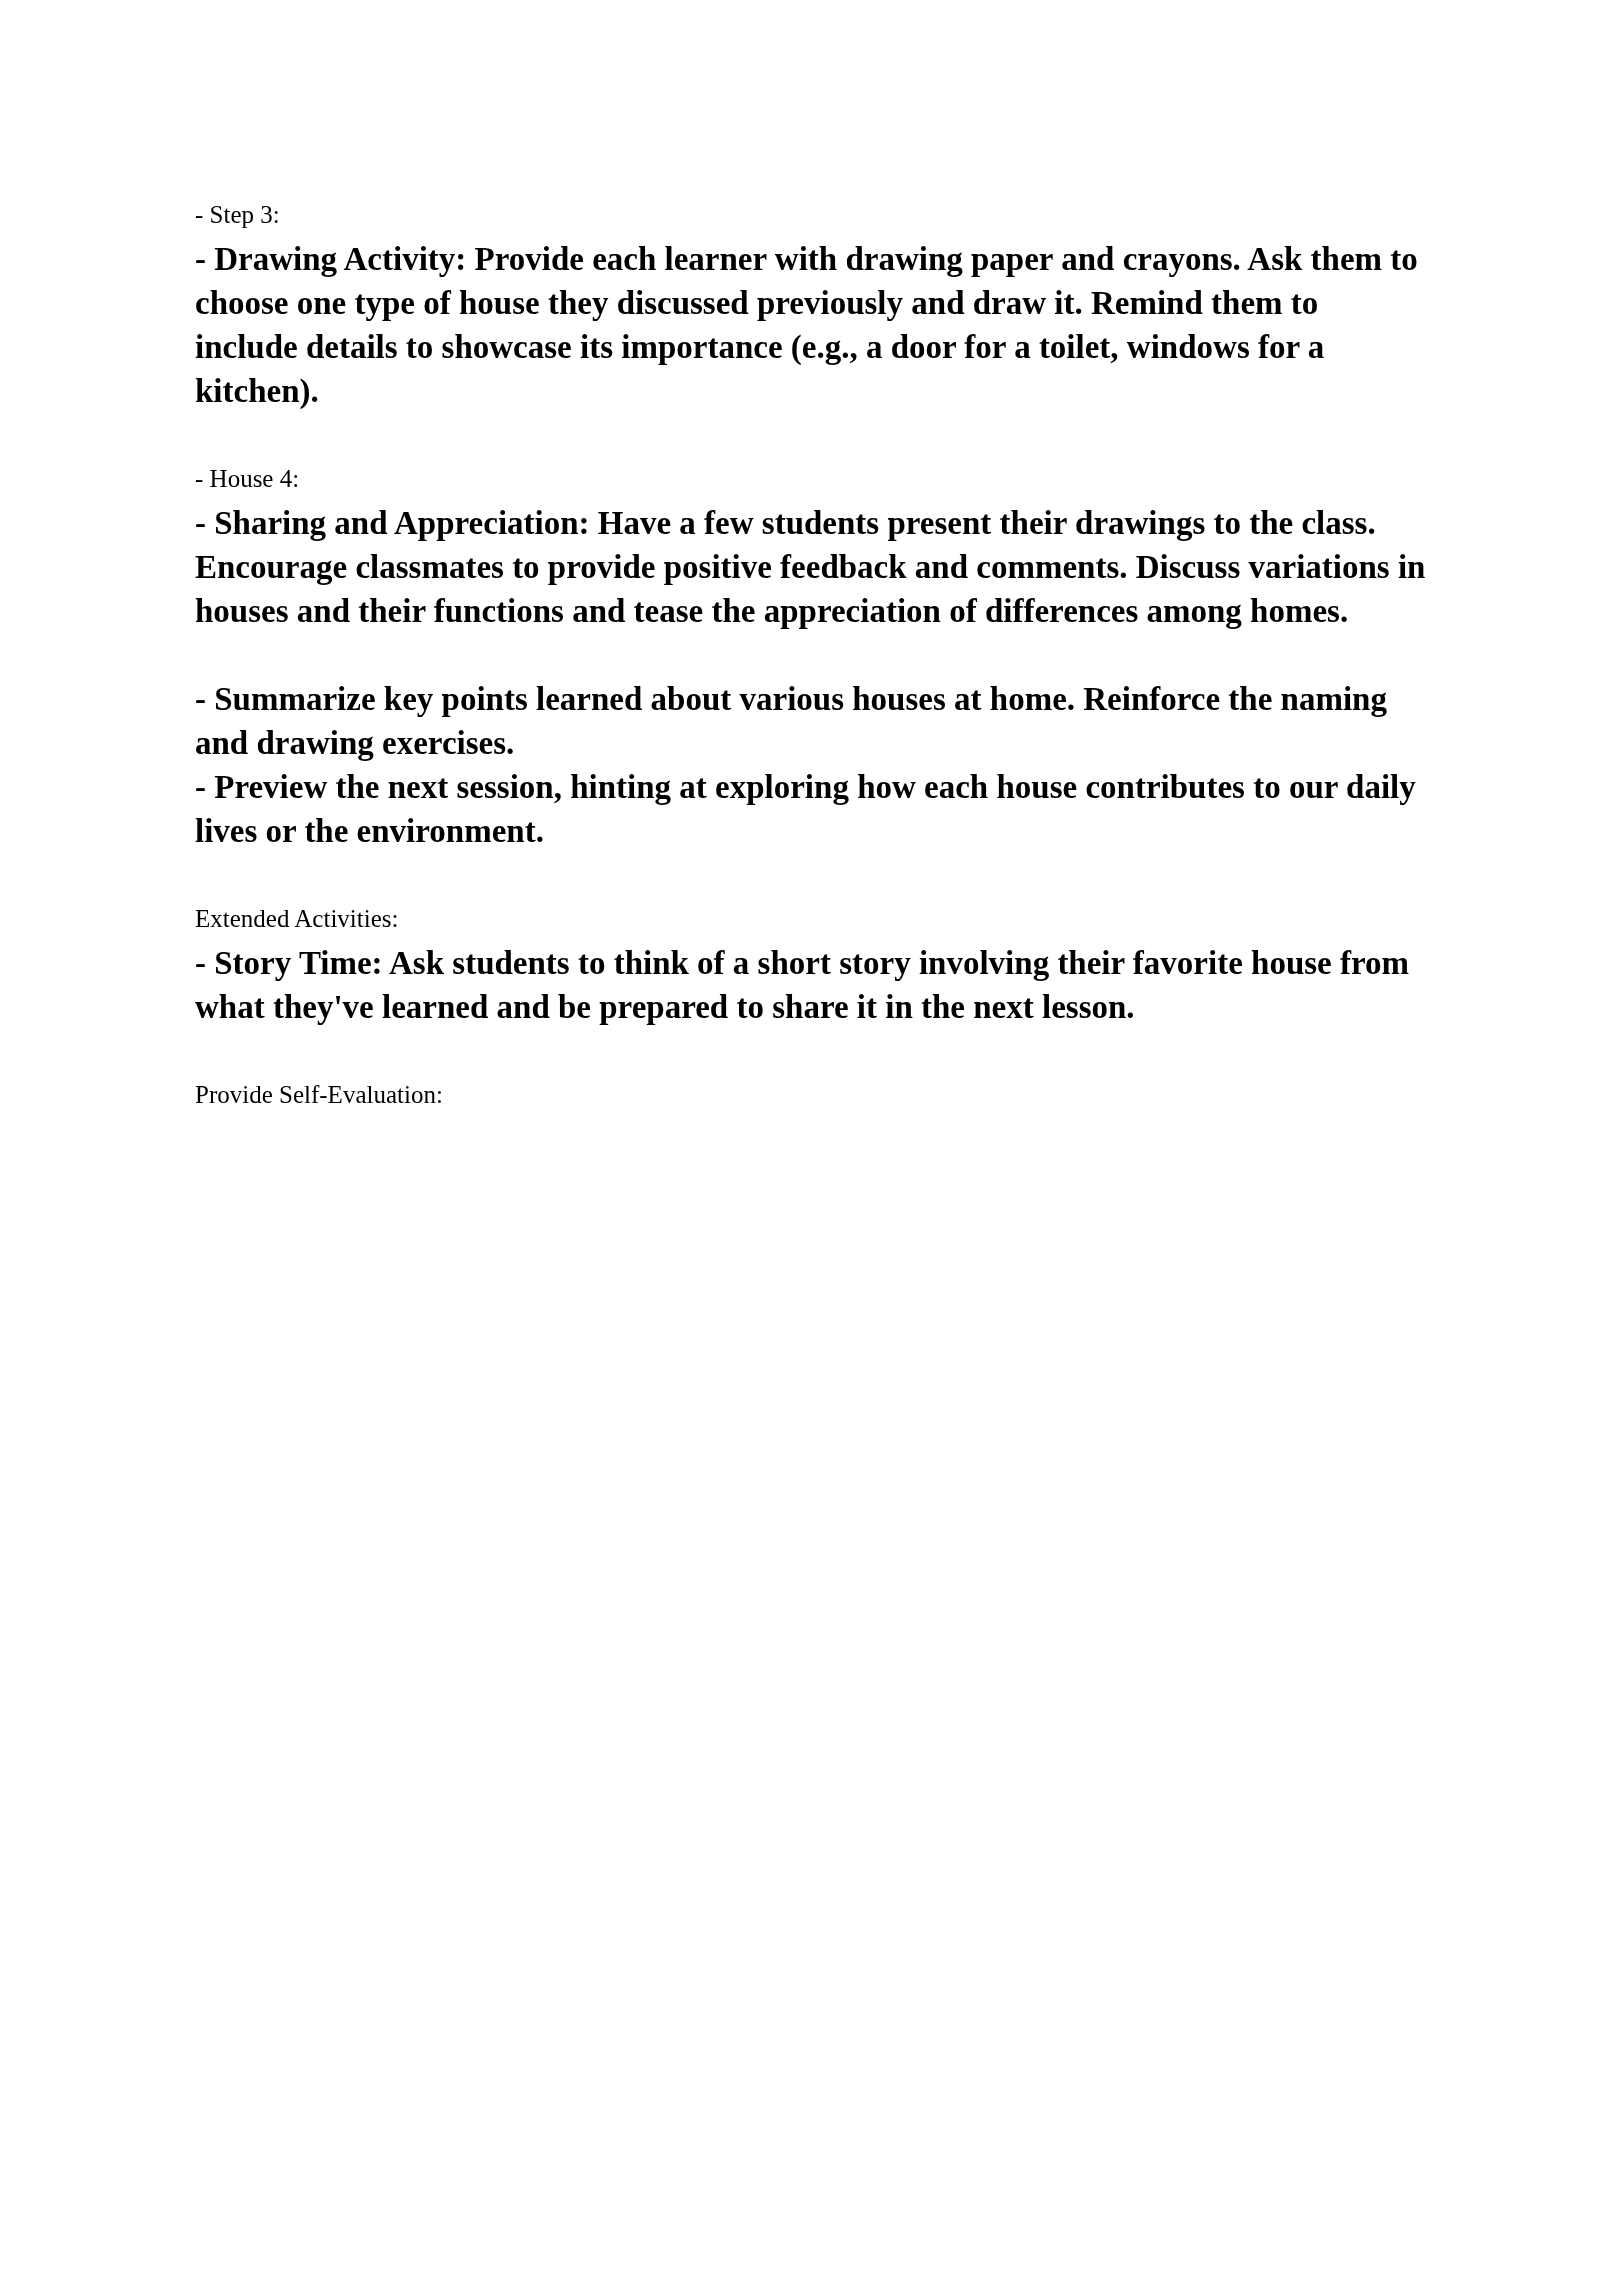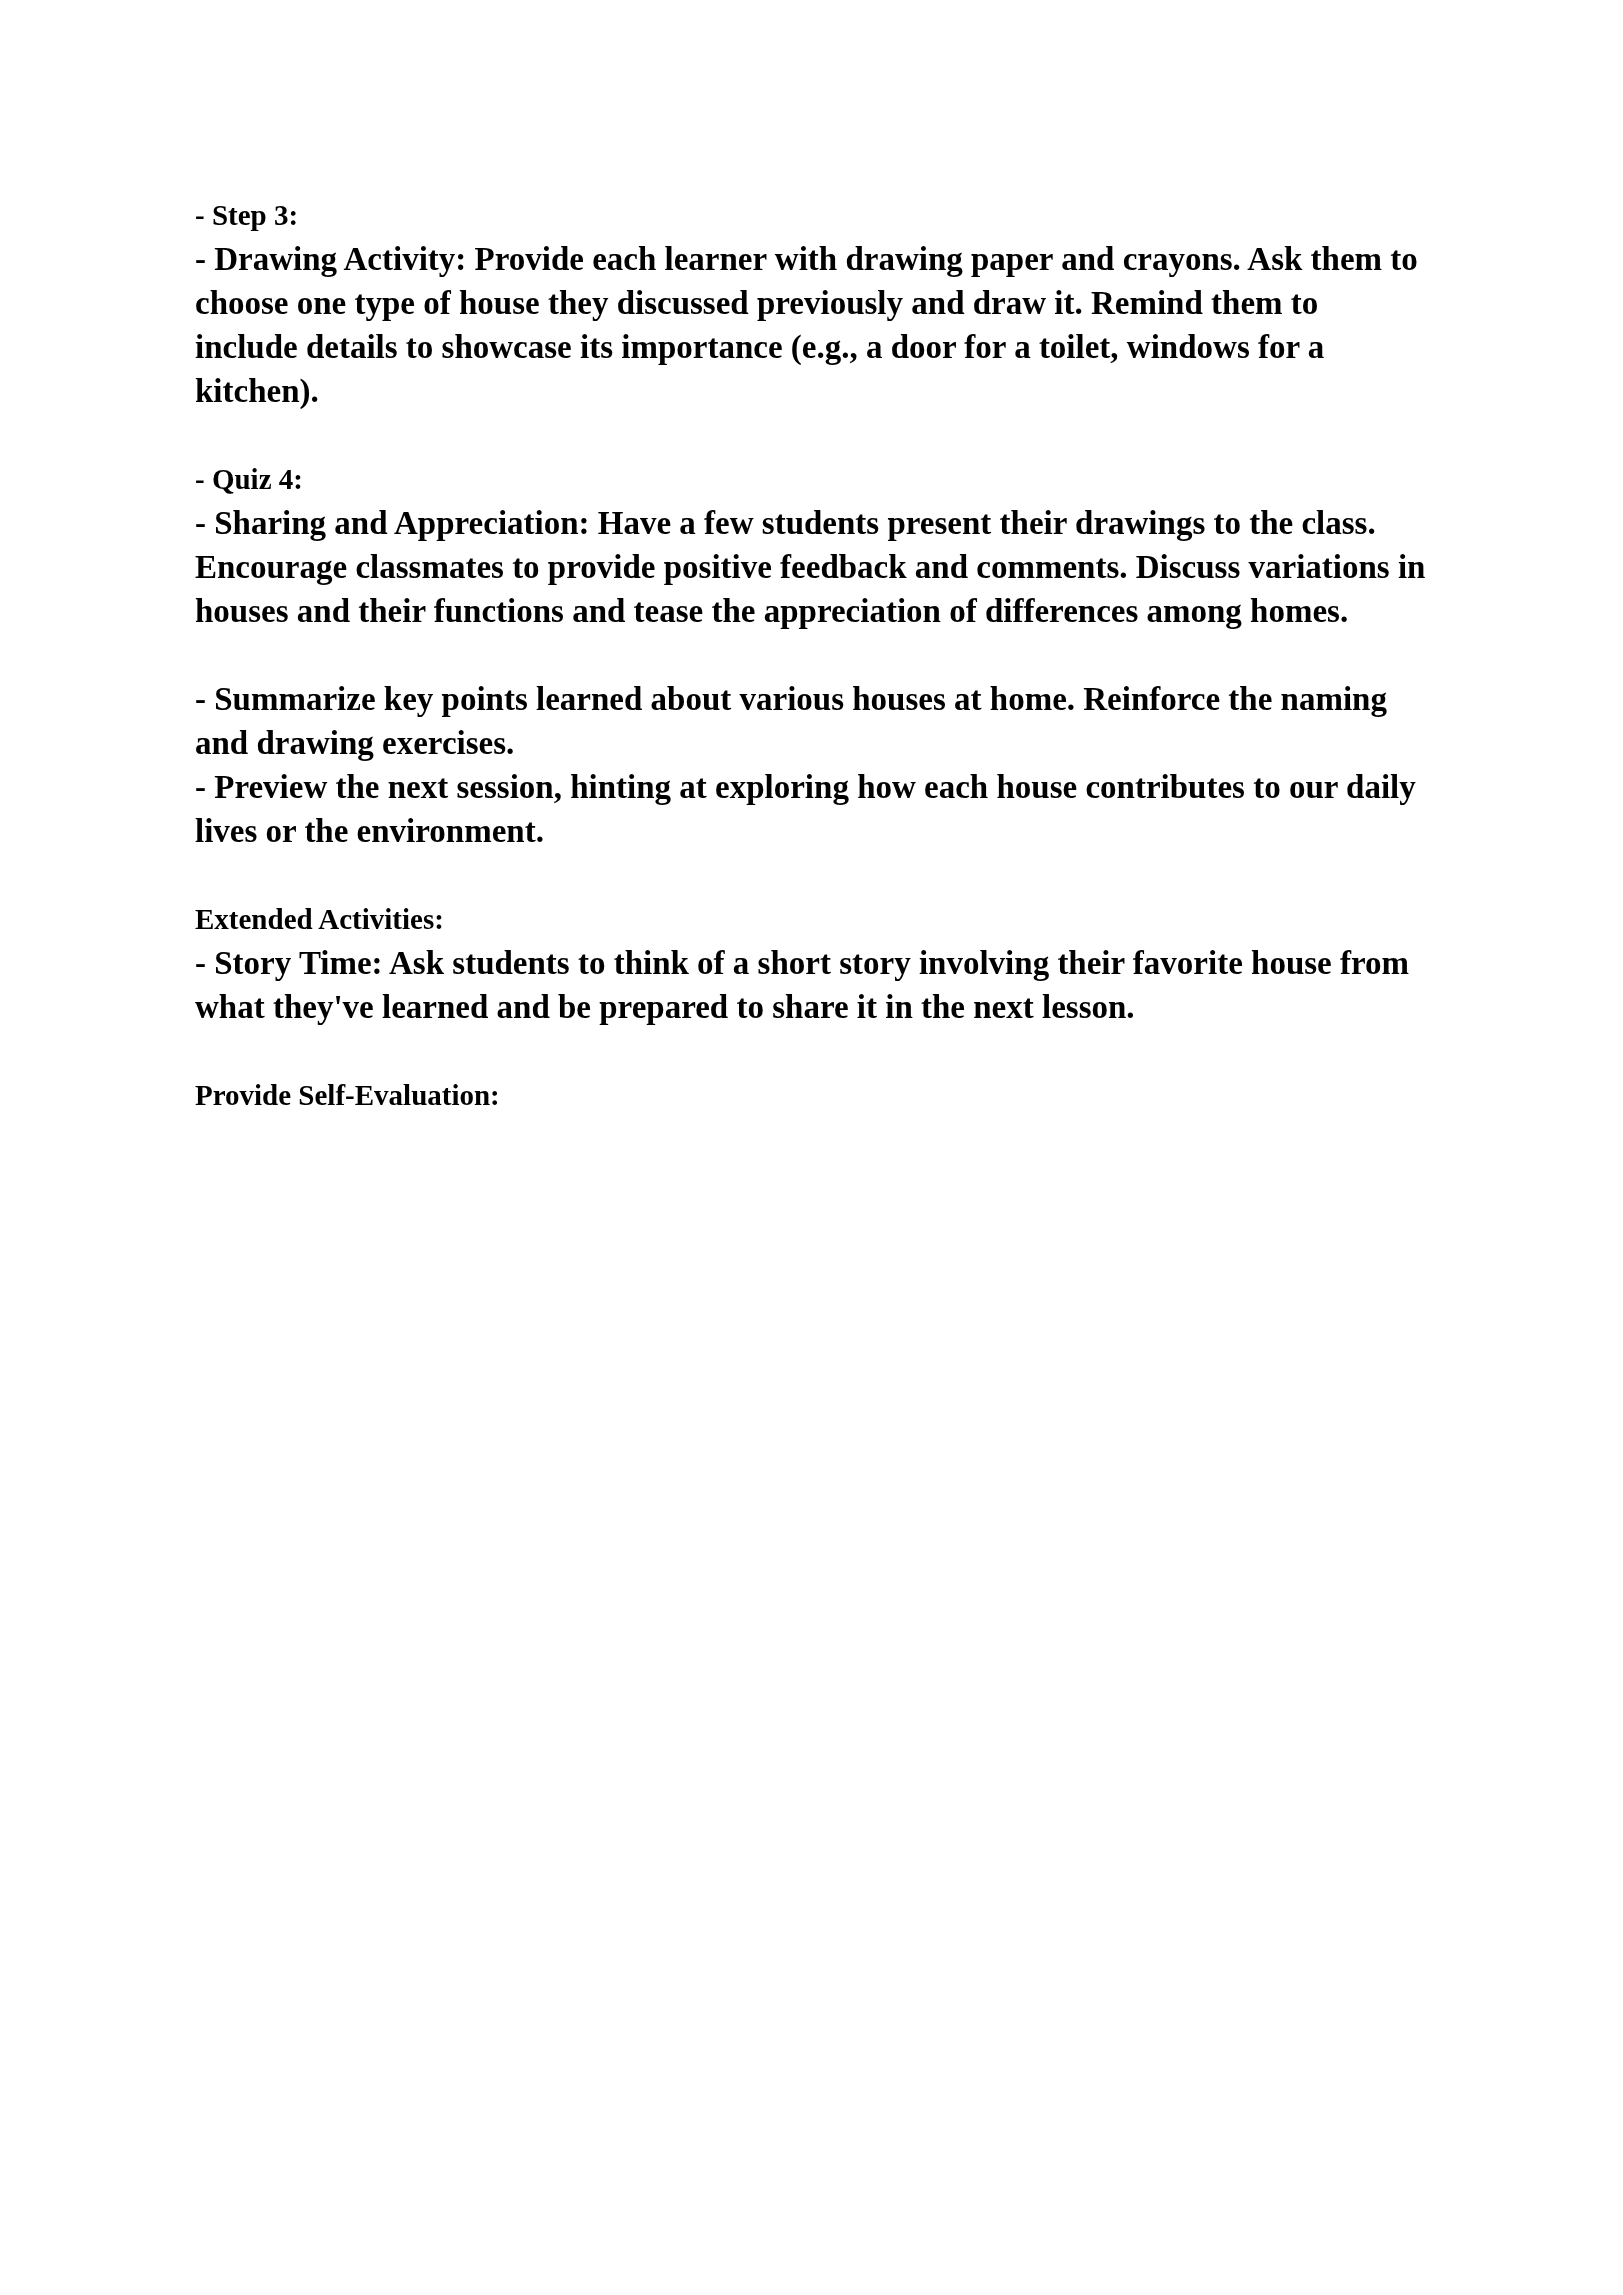--- a/index.html
+++ b/index.html
@@ -21,40 +21,40 @@
     width: 1233px;
     color: #000000;
     font-family: "Liberation Serif", "DejaVu Serif", serif;
     font-size: 33px;
     line-height: 44px;
     text-align: left;
   }
   .doc-block { margin: 0; }
   .doc-block + .doc-block { margin-top: 44px; }
   .doc-heading {
-    font-weight: bold;
+    font-weight: normal;
     margin: 0;
-    font-size: 29px;
+    font-size: 25px;
     line-height: 44px;
   }
   .doc-paragraph { margin: 0; font-weight: bold; }
 </style>
 </head>
 <body>
 
 <div class="page">
   <div class="doc">
 
     <div class="doc-block">
       <p class="doc-heading">- Step 3:</p>
       <p class="doc-paragraph">- Drawing Activity: Provide each learner with drawing paper and crayons. Ask them to choose one type of house they discussed previously and draw it. Remind them to include details to showcase its importance (e.g., a door for a toilet, windows for a kitchen).</p>
     </div>
 
     <div class="doc-block">
-      <p class="doc-heading">- Quiz 4:</p>
+      <p class="doc-heading">- House 4:</p>
       <p class="doc-paragraph">- Sharing and Appreciation: Have a few students present their drawings to the class. Encourage classmates to provide positive feedback and comments. Discuss variations in houses and their functions and tease the appreciation of differences among homes.</p>
     </div>
 
     <div class="doc-block">
       <p class="doc-paragraph">- Summarize key points learned about various houses at home. Reinforce the naming and drawing exercises.</p>
       <p class="doc-paragraph">- Preview the next session, hinting at exploring how each house contributes to our daily lives or the environment.</p>
     </div>
 
     <div class="doc-block">
       <p class="doc-heading">Extended Activities:</p>

